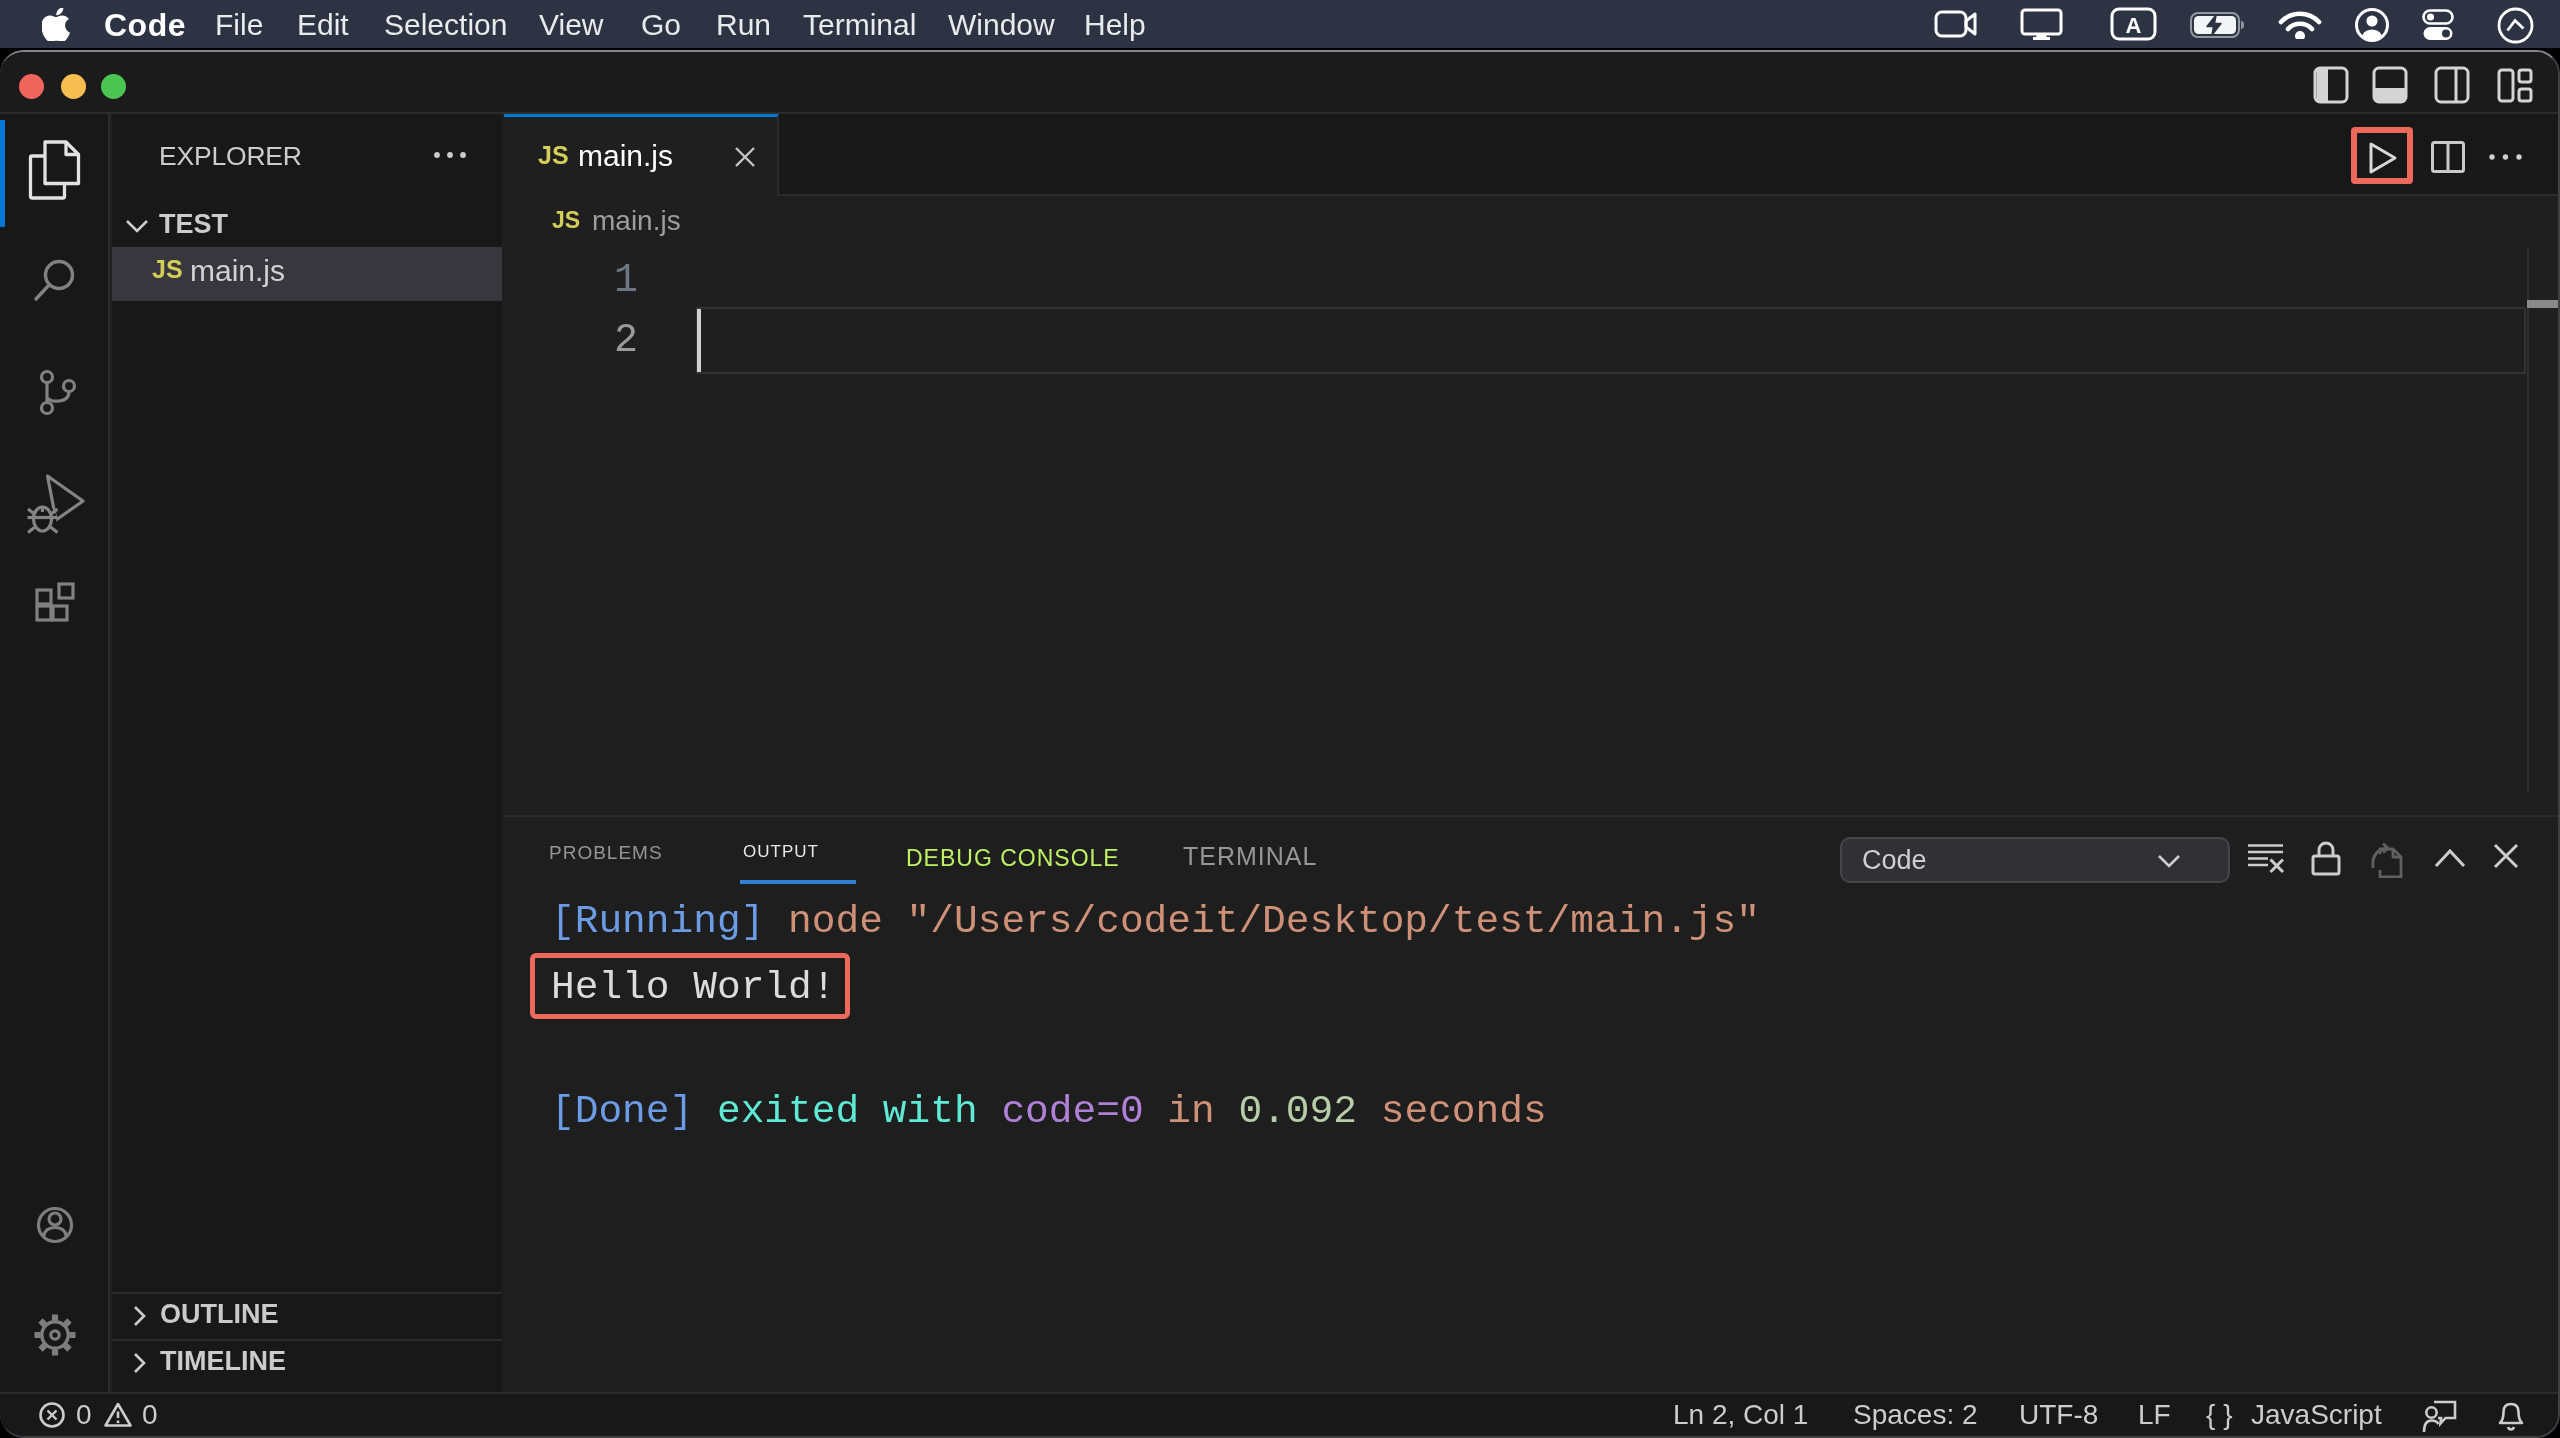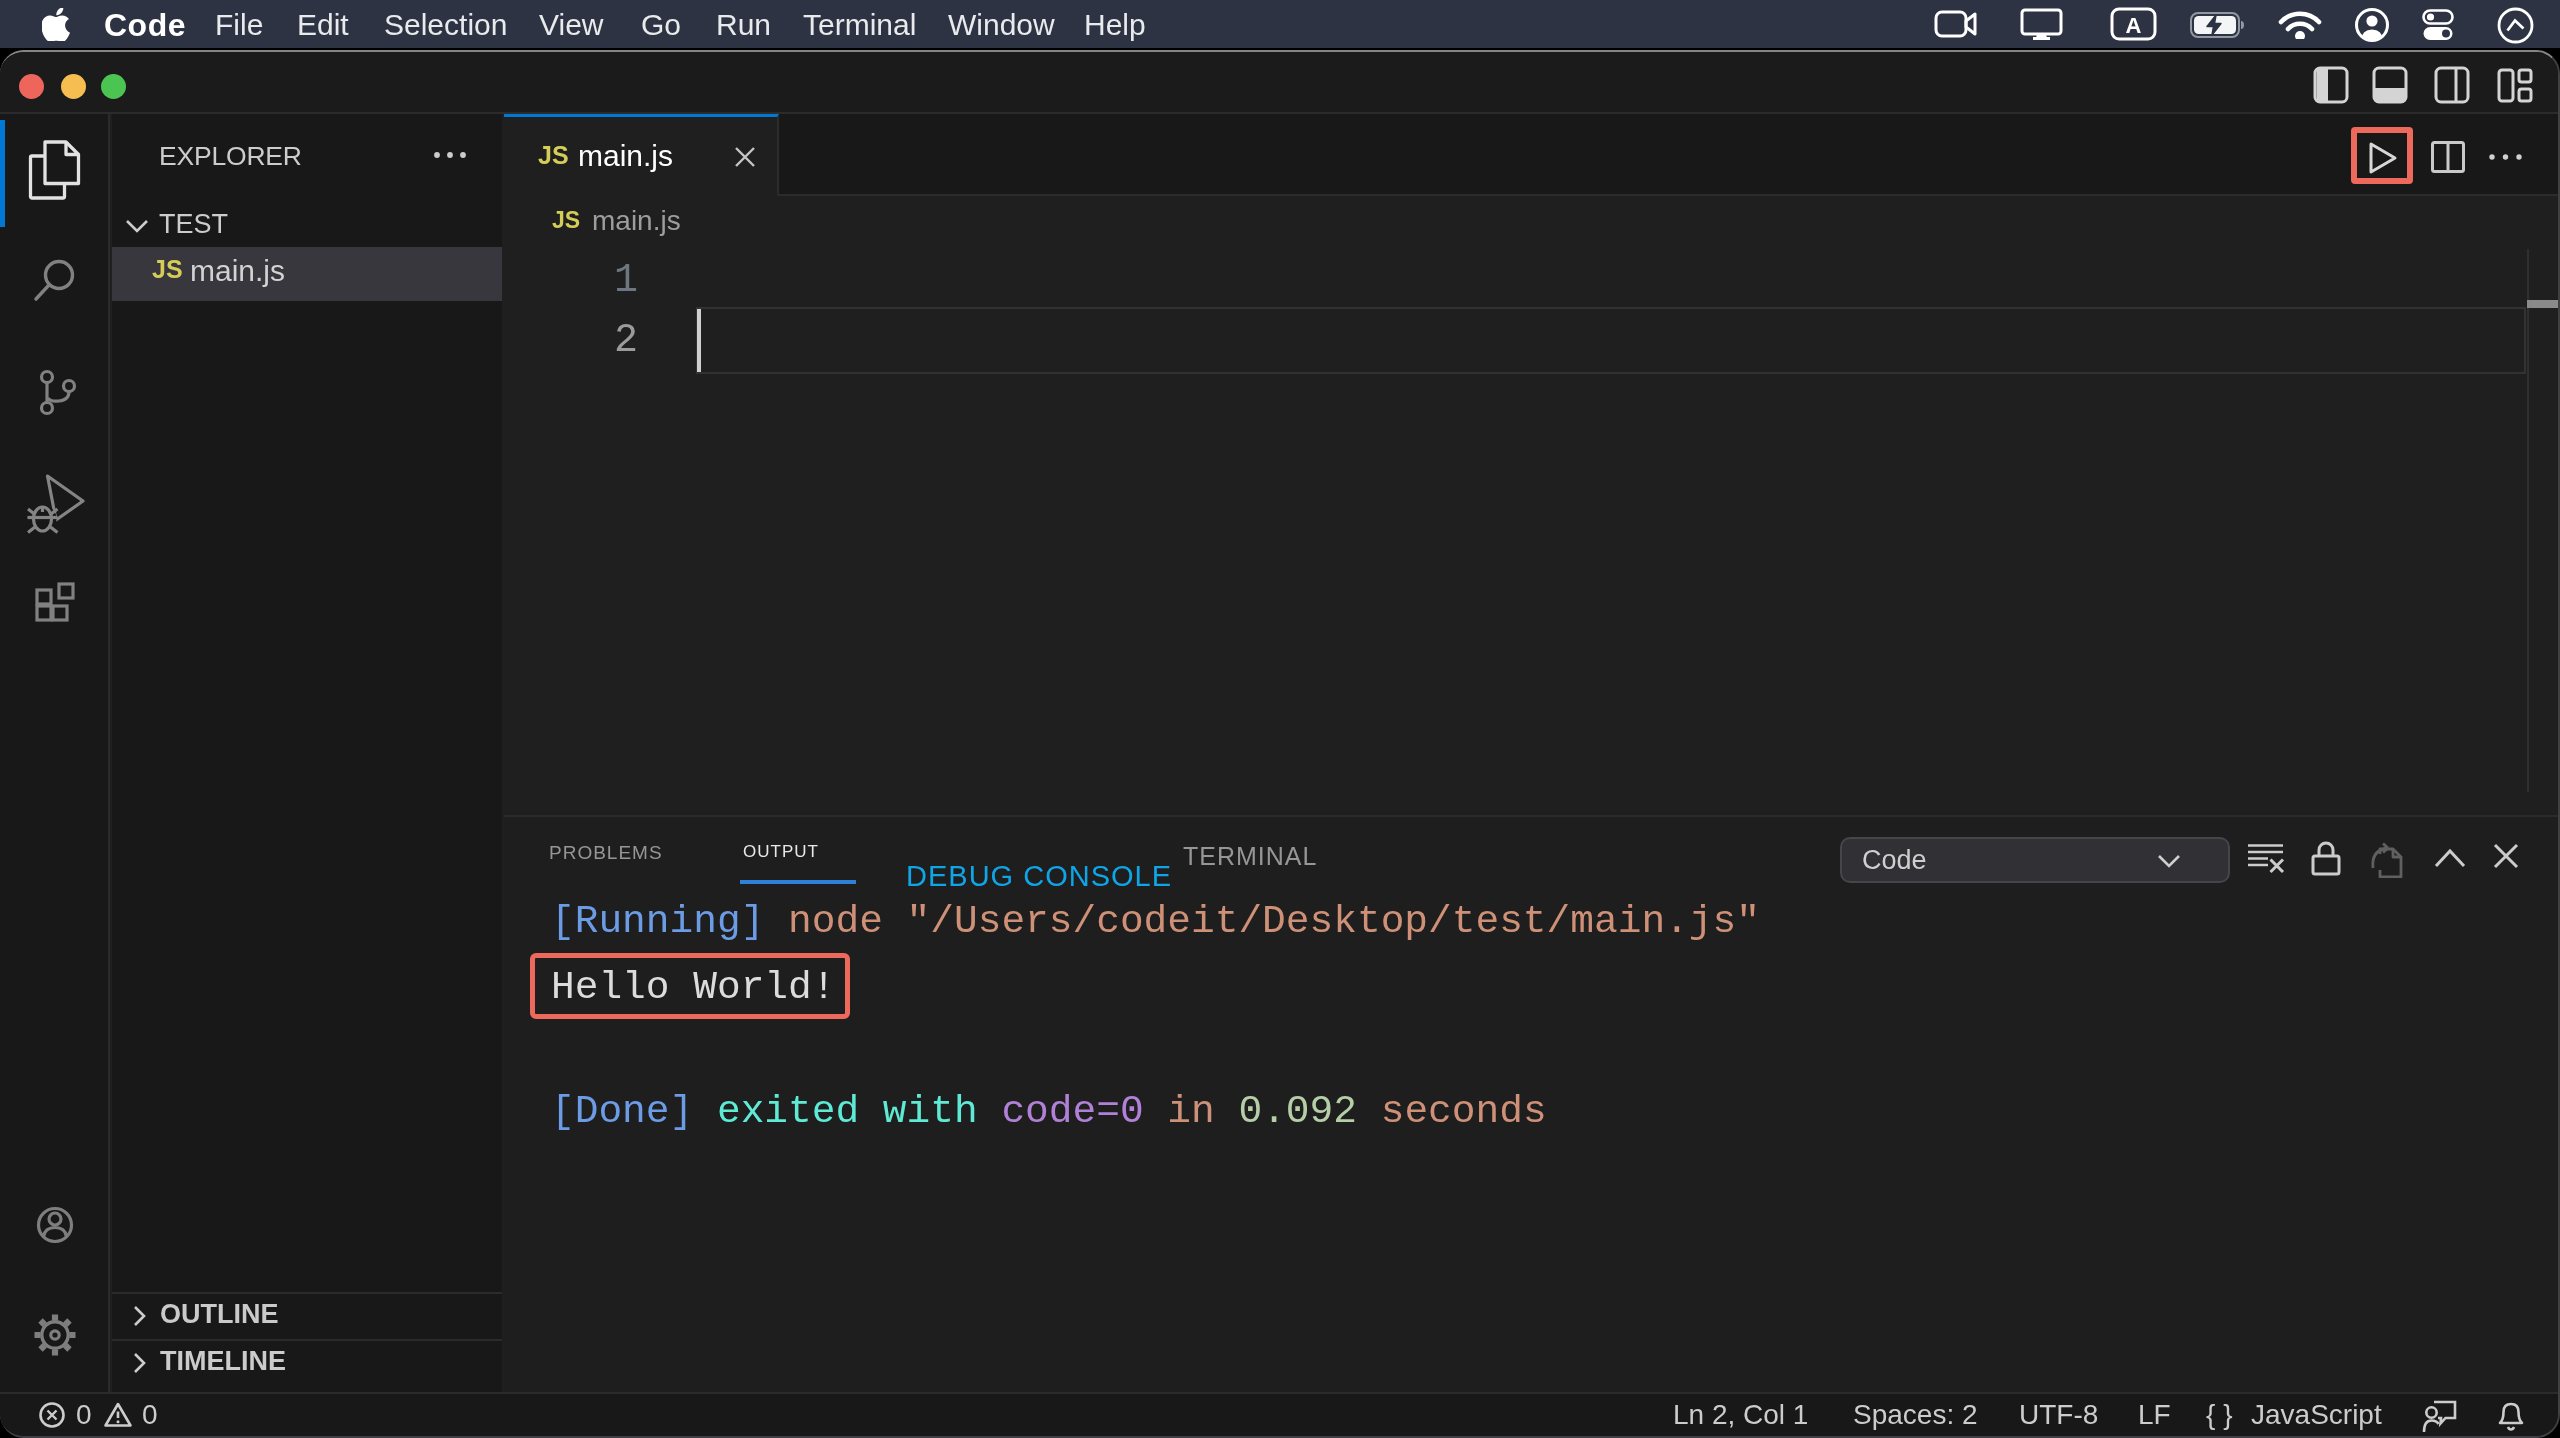--- a/index.html
+++ b/index.html
@@ -187,21 +187,21 @@
     <div class="abs" style="left:47px;top:27px;font-size:26.5px;letter-spacing:-0.2px;color:#cccccc">EXPLORER</div>
     <svg class="abs" style="left:320px;top:36px" width="38" height="10" viewBox="0 0 38 10">
         <circle cx="5" cy="5" r="2.9" fill="#cccccc"></circle>
         <circle cx="18" cy="5" r="2.9" fill="#cccccc"></circle>
         <circle cx="31" cy="5" r="2.9" fill="#cccccc"></circle>
       </svg>
 
     <svg class="abs" style="left:10px;top:96px" width="30" height="30" viewBox="0 0 30 30">
         <path d="M5 11 L15 21 L25 11" stroke="#cccccc" stroke-width="2.6" fill="none"></path>
       </svg>
-    <div class="abs" style="left:47px;top:95px;font-size:27px;font-weight:normal">TEST</div>
+    <div class="abs" style="left:47px;top:95px;font-size:27px;font-weight:bold">TEST</div>
 
     <div class="abs" style="left:0;top:133px;width:390px;height:54px;background:#37373d">
       <div class="abs" style="left:40px;top:8px;font-size:25px;font-weight:bold;color:#d4ce58">JS</div>
       <div class="abs" style="left:78px;top:7px;font-size:30px;color:#d2d2d2">main.js</div>
     </div>
 
     <div class="abs" style="left:0;top:1178px;width:390px;height:62px;border-top:2px solid #2b2b2b">
       <svg class="abs" style="left:14px;top:9px" width="26" height="26" viewBox="0 0 26 26">
           <path d="M9 4 L18 13 L9 22" stroke="#cccccc" stroke-width="2.6" fill="none"></path>
         </svg>
@@ -250,21 +250,21 @@
     </div>
 
     <div class="abs" style="left:2023px;top:135px;width:2px;height:543px;background:#2f2f2f"></div>
     <div class="abs" style="left:2023px;top:186px;width:33px;height:8px;background:#8a8a8a"></div>
   </div>
 
   <div class="abs" id="panel" style="left:504px;top:763px;width:2056px;height:577px;background:#1e1e1e;border-top:2px solid #2b2b2b;color:#cccccc">
     <div class="abs" style="left:45px;top:25px;font-size:19px;color:#969696;letter-spacing:1px">PROBLEMS</div>
     <div class="abs" style="left:239px;top:25px;font-size:17px;color:#e8e8e8;letter-spacing:1px">OUTPUT</div>
     <div class="abs" style="left:236px;top:63px;width:116px;height:4px;background:#2f81d7"></div>
-    <div class="abs" style="left:402px;top:43px;font-size:29px;color:#0ea5e9;letter-spacing:1px">DEBUG CONSOLE</div>
+    <div class="abs" style="left:402px;top:28px;font-size:23px;color:#bef264;letter-spacing:1px">DEBUG CONSOLE</div>
     <div class="abs" style="left:679px;top:25px;font-size:25px;color:#969696;letter-spacing:1px">TERMINAL</div>
 
     <div class="abs" style="left:1336px;top:20px;width:390px;height:46px;background:#313135;border:2px solid #45454a;border-radius:10px">
       <div class="abs" style="left:20px;top:6px;font-size:27px;color:#cfcfcf">Code</div>
       <svg class="abs" style="left:314px;top:11px" width="26" height="22" viewBox="0 0 26 22">
           <path d="M3 6 L13 16 L23 6" stroke="#cfcfcf" stroke-width="2.6" fill="none"></path>
         </svg>
     </div>
     <svg class="abs" style="left:1743px;top:21px" width="38" height="36" viewBox="0 0 38 36">
       <g stroke="#cccccc" stroke-width="2.7" fill="none">

